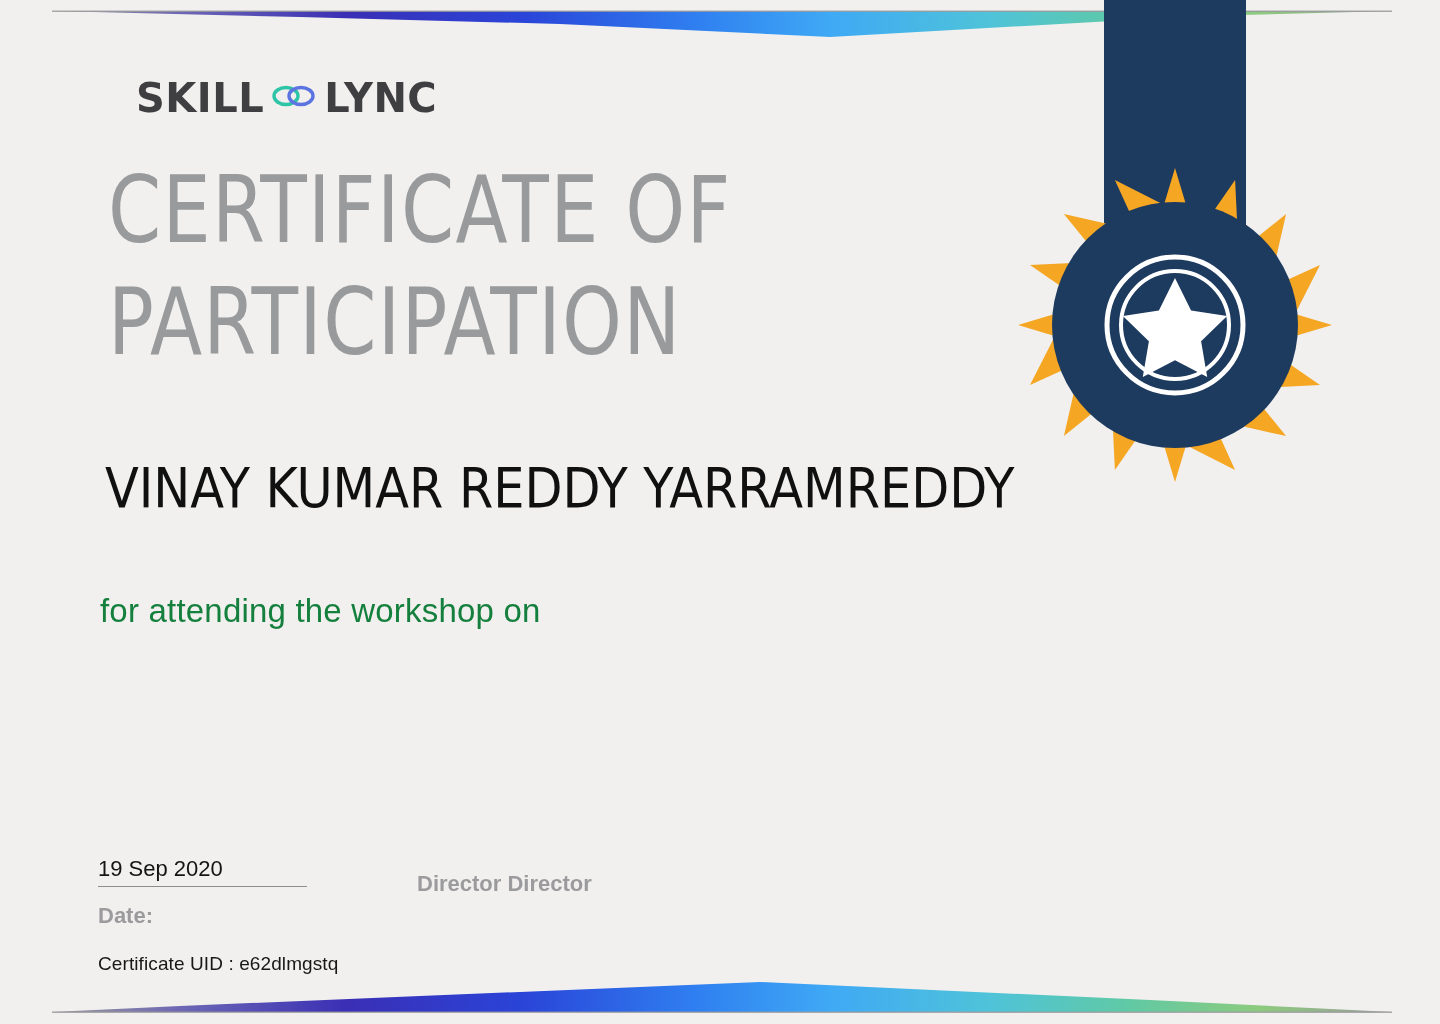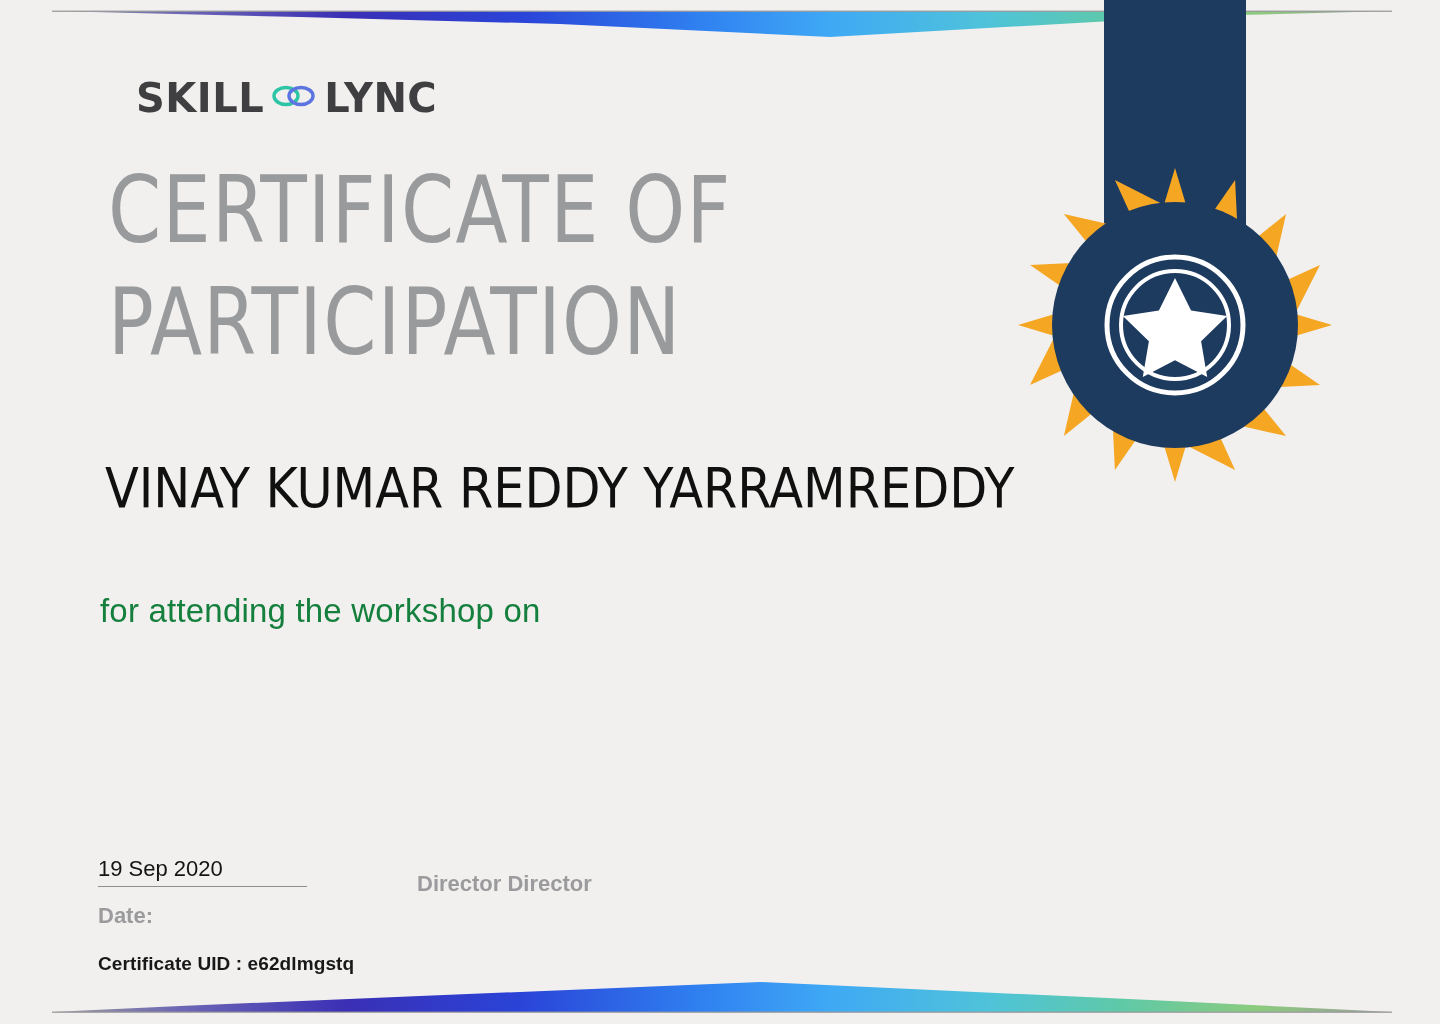--- a/index.html
+++ b/index.html
@@ -155,21 +155,21 @@
     font-size: 22px;
     font-weight: 700;
     color: #9b9b9d;
     white-space: nowrap;
   }
   #uid-line {
     position: absolute;
     left: 98px;
     top: 953px;
     font-size: 19px;
-    font-weight: 700;
+    font-weight: 400;
     color: #181818;
     letter-spacing: 0.1px;
     z-index: 4;
   }
 </style>
 </head>
 <body>
 
 <div id="certificate">
 

